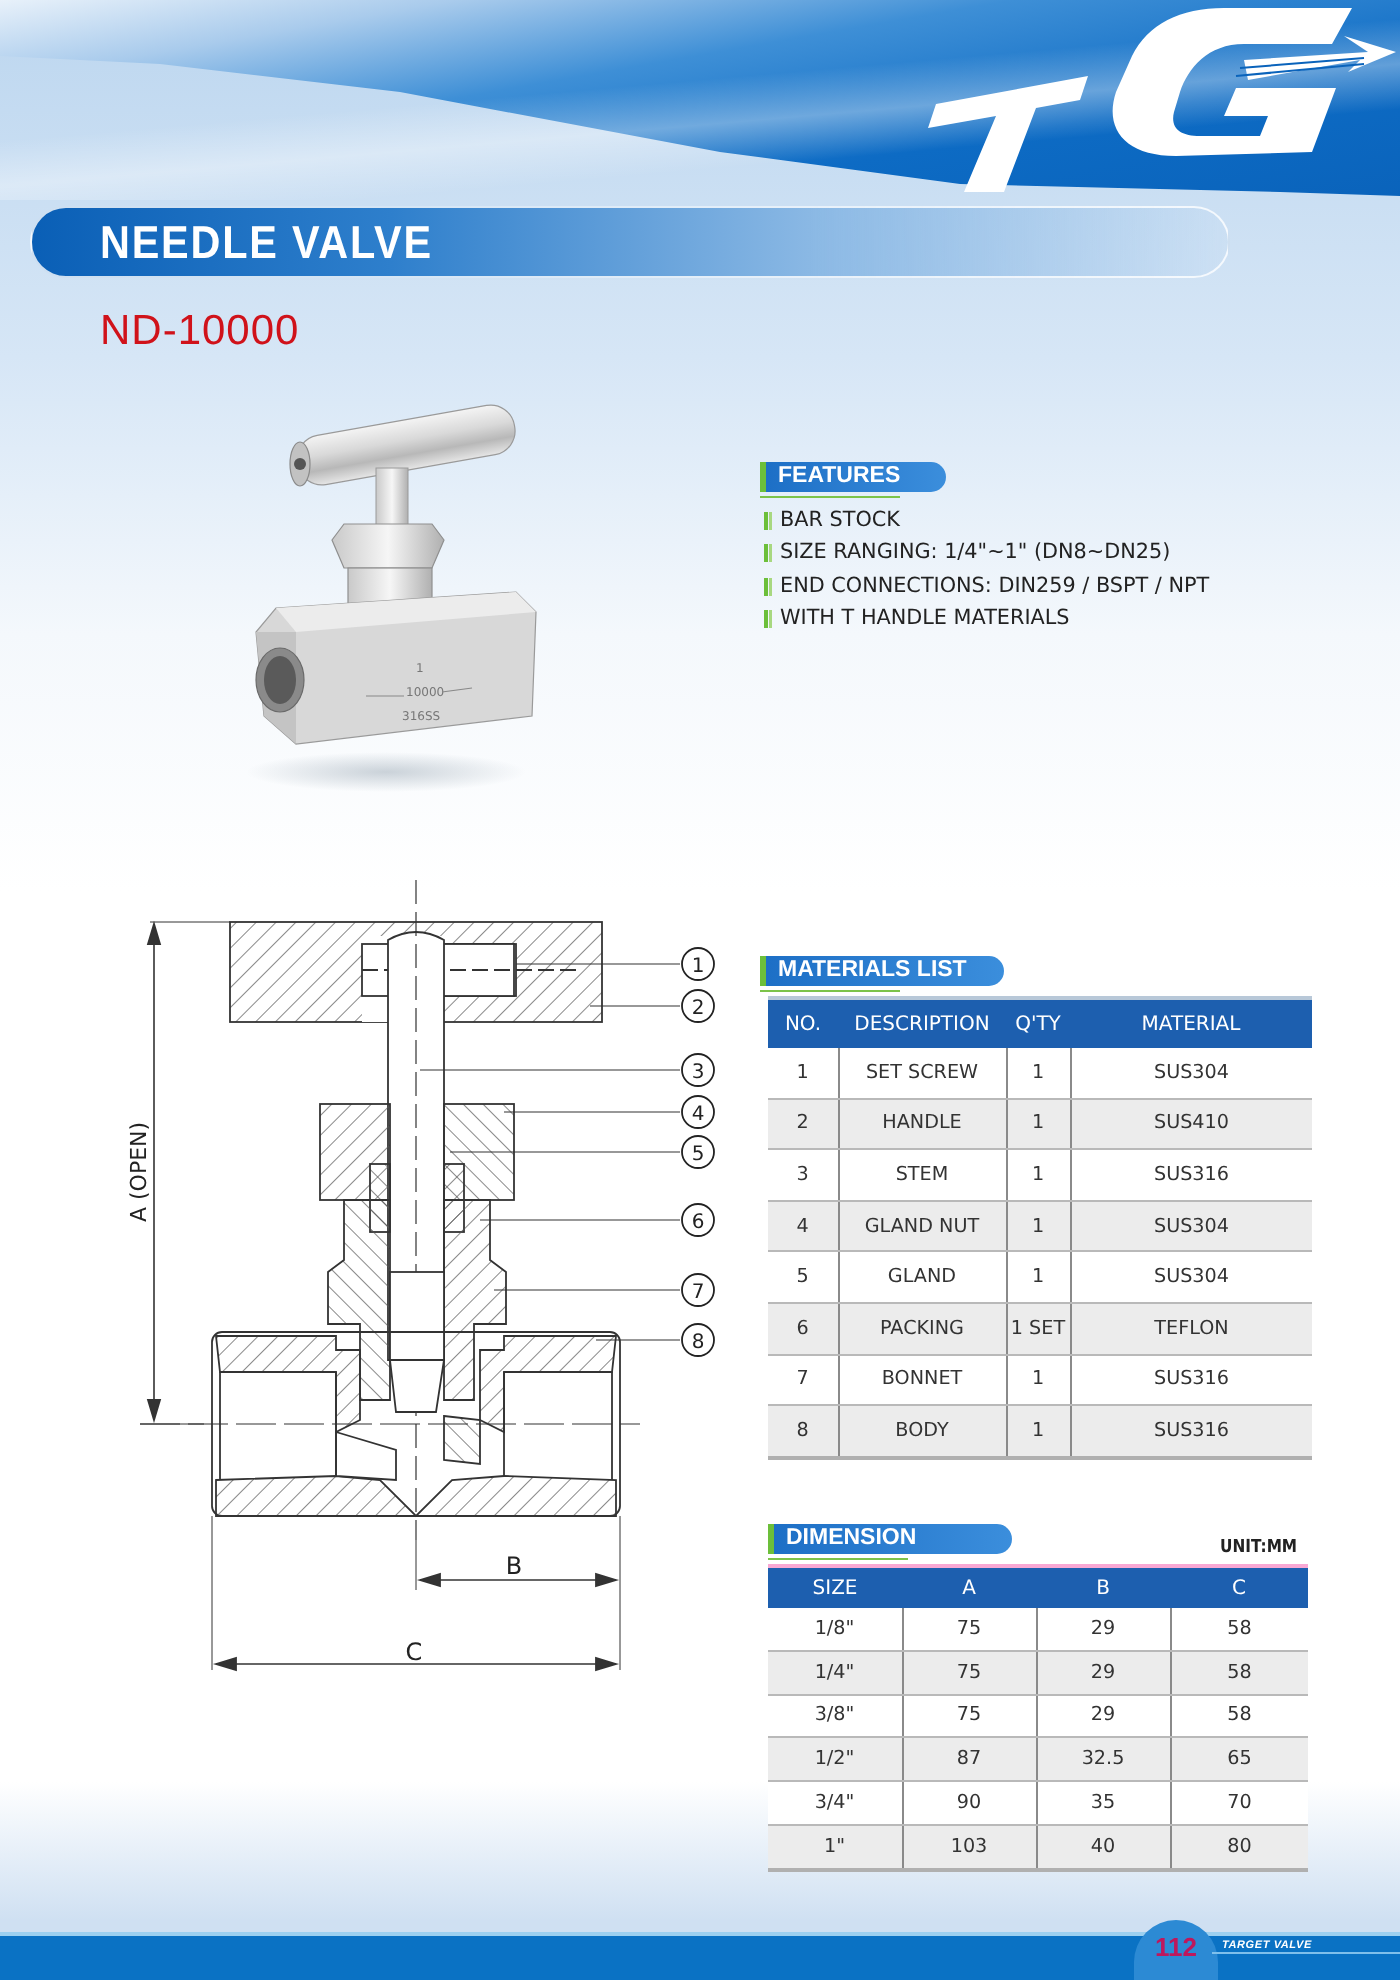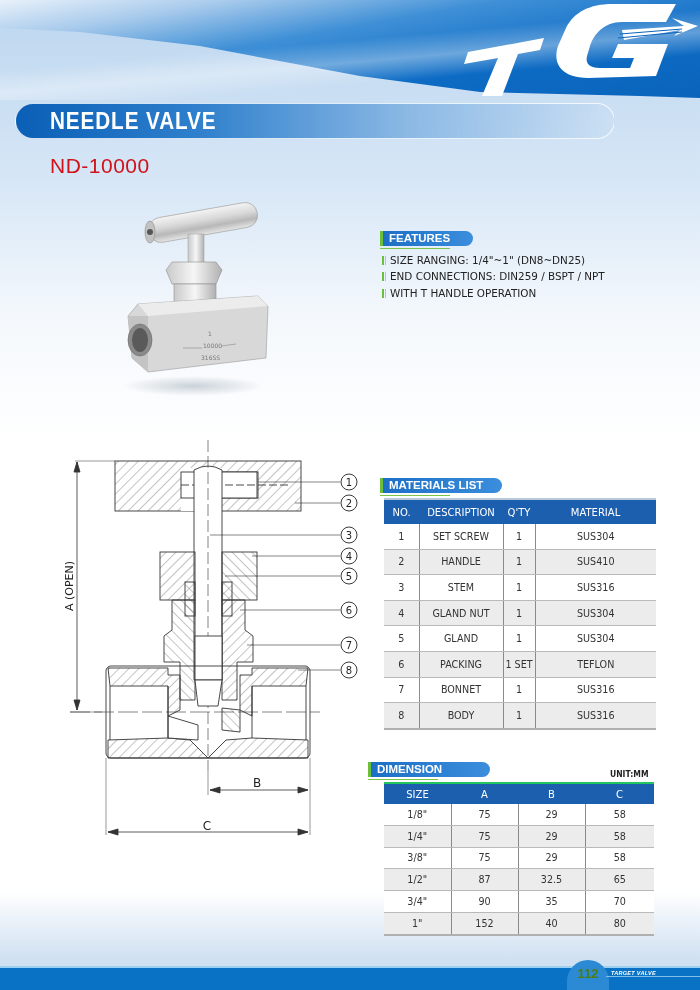--- a/index.html
+++ b/index.html
@@ -77,42 +77,42 @@
     text-align: center; border-bottom: 1px solid #b9b9b9; border-right: 1px solid #8a8a8a;
   }
   table.spec td:last-child { border-right: none; margin-left: 16px; }
   table.spec tr:nth-child(even) td { background: #ececec; }
   table.spec tr:nth-child(odd) td { background: #ffffff; }
   table.spec tr:last-child td { border-bottom: 2px solid #b0b0b0; }
 
   #materials { left: 384px; top: 498px; width: 272px; }
   #materials td { height: 22.6px; }
   #dimension { left: 384px; top: 782px; width: 270px; }
-  #dimension th { height: 18px; border-top: 2px solid #22c55e; }
+  #dimension th { height: 18px; border-top: 2px solid #f9a8d4; }
   #dimension td { height: 18.8px; }
 
   .unit {
     position: absolute; left: 610px; top: 769px;
     font-family: "DejaVu Sans", sans-serif; font-size: 9px; color: #222; font-weight: bold;
     transform: scaleX(0.85); transform-origin: left;
   }
 
   .drawing { position: absolute; left: 40px; top: 440px; width: 330px; height: 420px; }
 
   .footer-band {
     position: absolute; left: 0; top: 966px; width: 700px; height: 24px;
     background: #0a72c4; border-top: 2px solid #9cd0f0;
   }
   .page-circle {
     position: absolute; left: 567px; top: 960px; width: 42px; height: 30px;
     border-radius: 21px 21px 0 0; background: #2c8ad4;
   }
   .page-no {
     position: absolute; left: 570px; top: 966px; width: 36px; text-align: center;
-    font-family: "Liberation Sans", sans-serif; font-weight: bold; font-size: 13px; color: #4d7c0f;
+    font-family: "Liberation Sans", sans-serif; font-weight: bold; font-size: 13px; color: #be185d;
   }
   .brand-tag {
     position: absolute; left: 611px; top: 970px;
     font-family: "Liberation Sans", sans-serif; font-style: italic; font-weight: bold;
     font-size: 5.5px; color: #ffffff; letter-spacing: 0.3px;
   }
   .brand-line { position: absolute; left: 606px; top: 976px; width: 94px; height: 1px; background: #7fc0ec; }
 </style>
 </head>
 <body>
@@ -175,23 +175,24 @@
   <text x="95" y="160" font-size="6" fill="#777" font-family="DejaVu Sans, sans-serif">10000</text>
   <line x1="75" y1="160" x2="94" y2="160" stroke="#888" stroke-width="0.6"></line>
   <line x1="113" y1="158" x2="128" y2="156" stroke="#888" stroke-width="0.6"></line>
   <text x="93" y="172" font-size="6" fill="#777" font-family="DejaVu Sans, sans-serif">316SS</text>
 </svg>
 
 <div class="badge" style="left:380px; top:231px; width:93px;">
   <span class="txt">FEATURES</span>
 </div>
 <ul class="features">
+  <li><span class="bullet"></span><span>BAR STOCK</span></li>
   <li><span class="bullet"></span><span>SIZE RANGING: 1/4"~1" (DN8~DN25)</span></li>
   <li><span class="bullet"></span><span>END CONNECTIONS: DIN259 / BSPT / NPT</span></li>
-  <li><span class="bullet"></span><span>WITH T HANDLE OPERATION</span></li>
+  <li><span class="bullet"></span><span>WITH T HANDLE MATERIALS</span></li>
 </ul>
 
 <svg class="drawing" viewBox="0 0 330 420">
   <defs>
     <pattern id="hatch" patternUnits="userSpaceOnUse" width="7" height="7" patternTransform="rotate(45)">
       <line x1="0" y1="0" x2="0" y2="7" stroke="#555" stroke-width="0.7"></line>
     </pattern>
     <pattern id="hatch2" patternUnits="userSpaceOnUse" width="7" height="7" patternTransform="rotate(-45)">
       <line x1="0" y1="0" x2="0" y2="7" stroke="#555" stroke-width="0.7"></line>
     </pattern>
@@ -360,21 +361,21 @@
       </tr>
     <tr>
         <td>8</td>
         <td>BODY</td>
         <td>1</td>
         <td>SUS316</td>
       </tr>
   </tbody>
 </table>
 
-<div class="badge" style="left:368px; top:762px; width:122px;">
+<div class="badge" style="left:384px; top:762px; width:122px;">
   <span class="txt">DIMENSION</span>
 </div>
 <div class="unit">UNIT:MM</div>
 <table class="spec" id="dimension">
   <colgroup>
       <col style="width:67px">
       <col style="width:67px">
       <col style="width:67px">
       <col>
     </colgroup>
@@ -412,21 +413,21 @@
         <td>65</td>
       </tr>
     <tr>
         <td>3/4"</td>
         <td>90</td>
         <td>35</td>
         <td>70</td>
       </tr>
     <tr>
         <td>1"</td>
-        <td>152</td>
+        <td>103</td>
         <td>40</td>
         <td>80</td>
       </tr>
   </tbody>
 </table>
 
 <div class="footer-band"></div>
 <div class="page-circle"></div>
 <div class="page-no">112</div>
 <div class="brand-line"></div>

